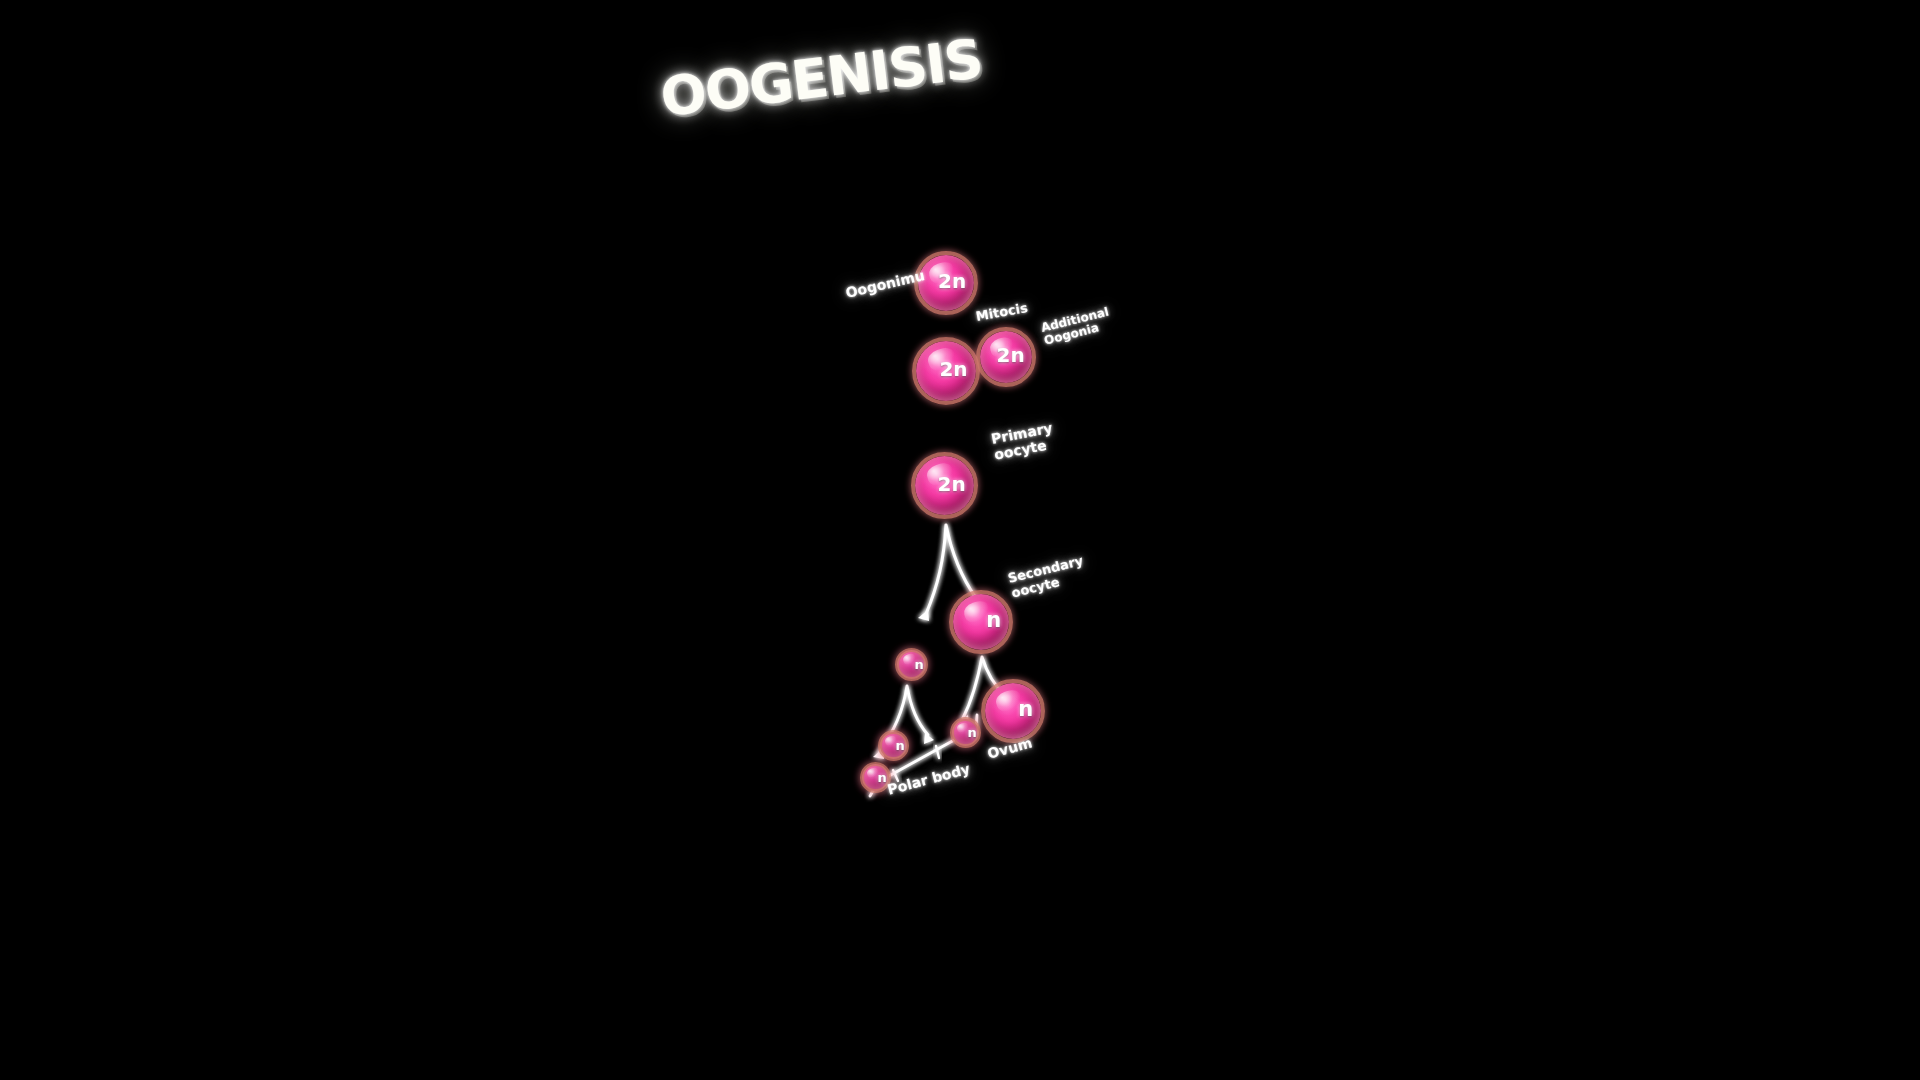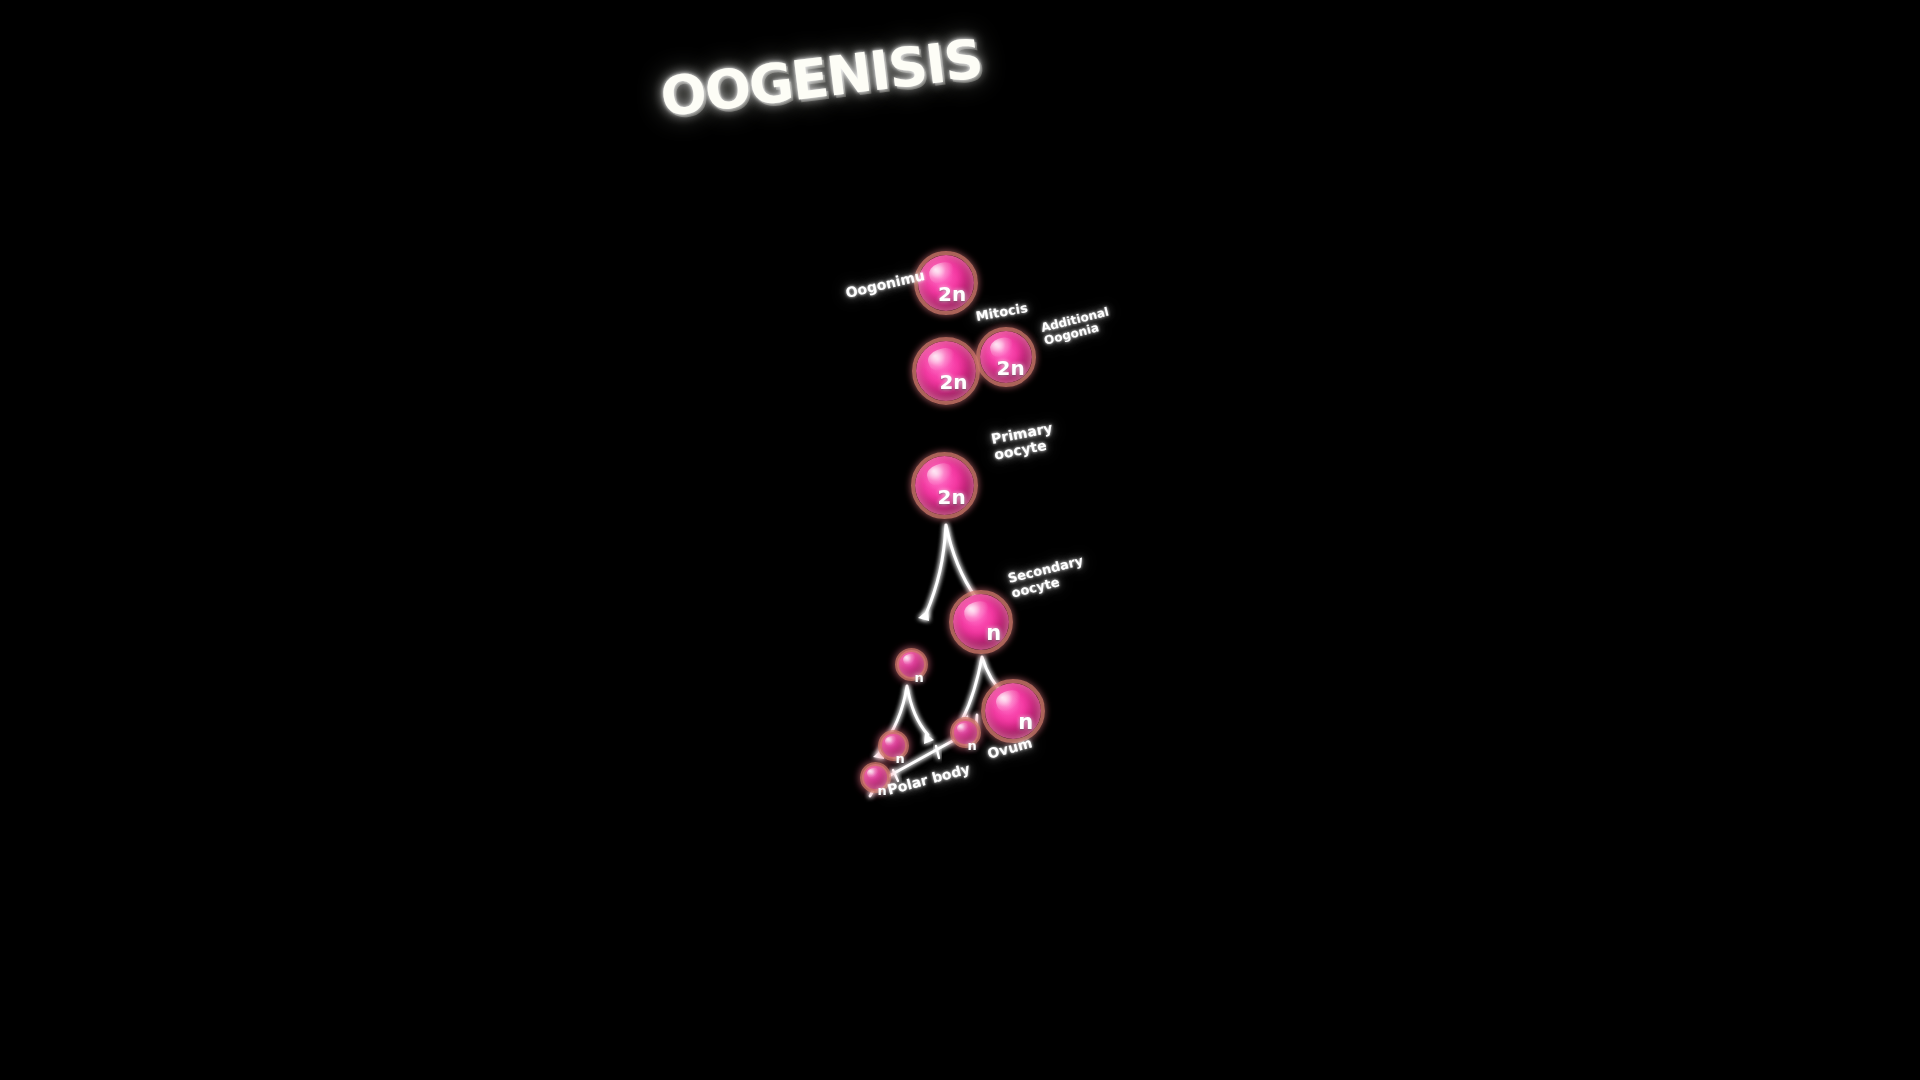--- a/index.html
+++ b/index.html
@@ -83,21 +83,20 @@
     position: absolute;
     right: 14%;
     top: 47%;
     transform: translateY(-50%);
     font-family: "DejaVu Sans", sans-serif;
     font-weight: 700;
     color: #ffffff;
     text-shadow: 0 0 4px rgba(255,255,255,0.85), 0 1px 2px rgba(0,0,0,0.5);
     z-index: 4;
     pointer-events: none;
-    margin-top: 13px;
   }
   .cell.small .ploidy { font-size: 13px; right: 8%; }
   .cell.med   .ploidy { font-size: 20px; }
   .cell.big   .ploidy { font-size: 21px; }
 
   
   .lbl {
     position: absolute;
     color: #ffffff;
     font-family: "DejaVu Sans", sans-serif;

